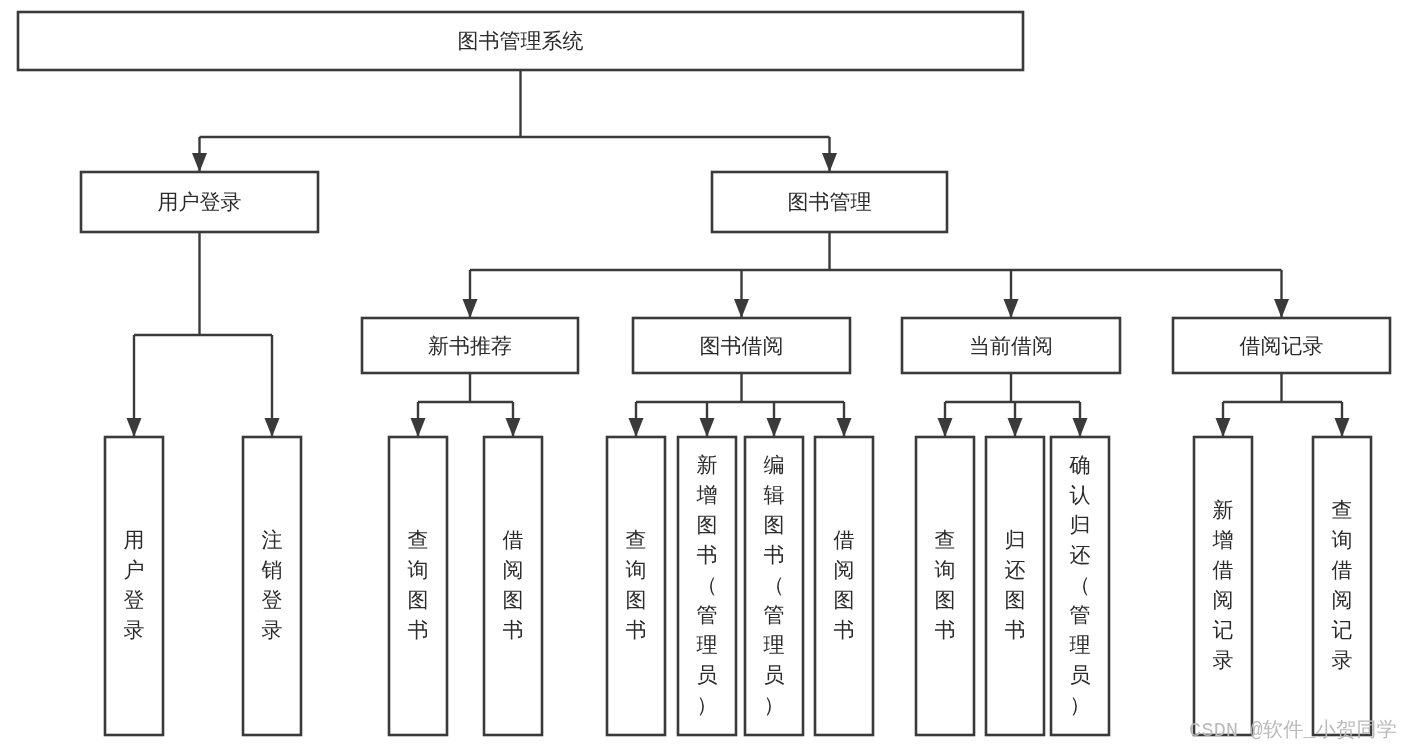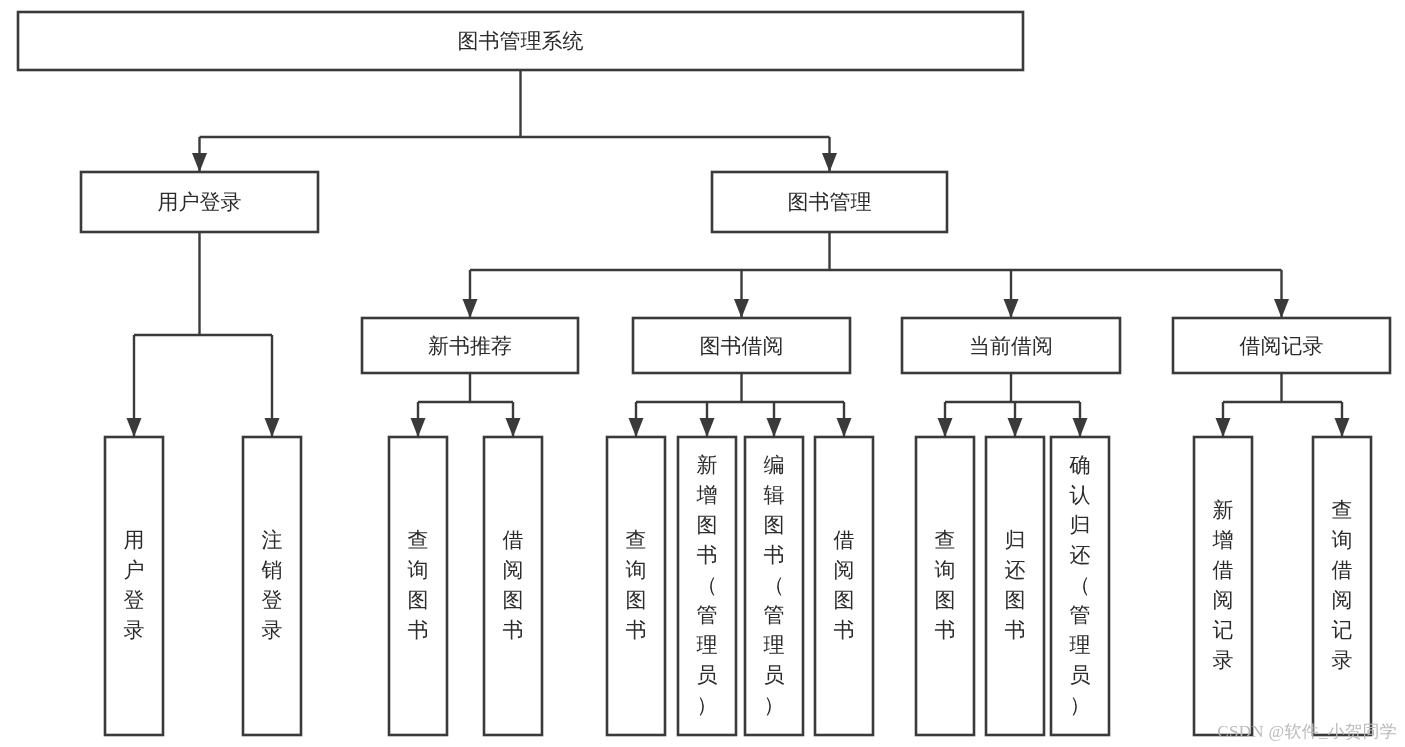--- a/index.html
+++ b/index.html
@@ -53,22 +53,22 @@
     font-family: "DejaVu Sans", "Liberation Sans", sans-serif;
     font-size: 21px;
     fill: #2b2b2b;
     text-anchor: middle;
     dominant-baseline: middle;
   }
   .watermark {
     position: absolute;
     right: 8px;
     bottom: 4px;
-    font-family: Liberation Serif, serif;
-    font-size: 17px;
+    font-family: Liberation Mono, monospace;
+    font-size: 20px;
     color: #b9b9b9;
     letter-spacing: 0.3px;
     user-select: none;
     pointer-events: none;
     white-space: nowrap;
   }
 </style>
 </head>
 <body>
 

